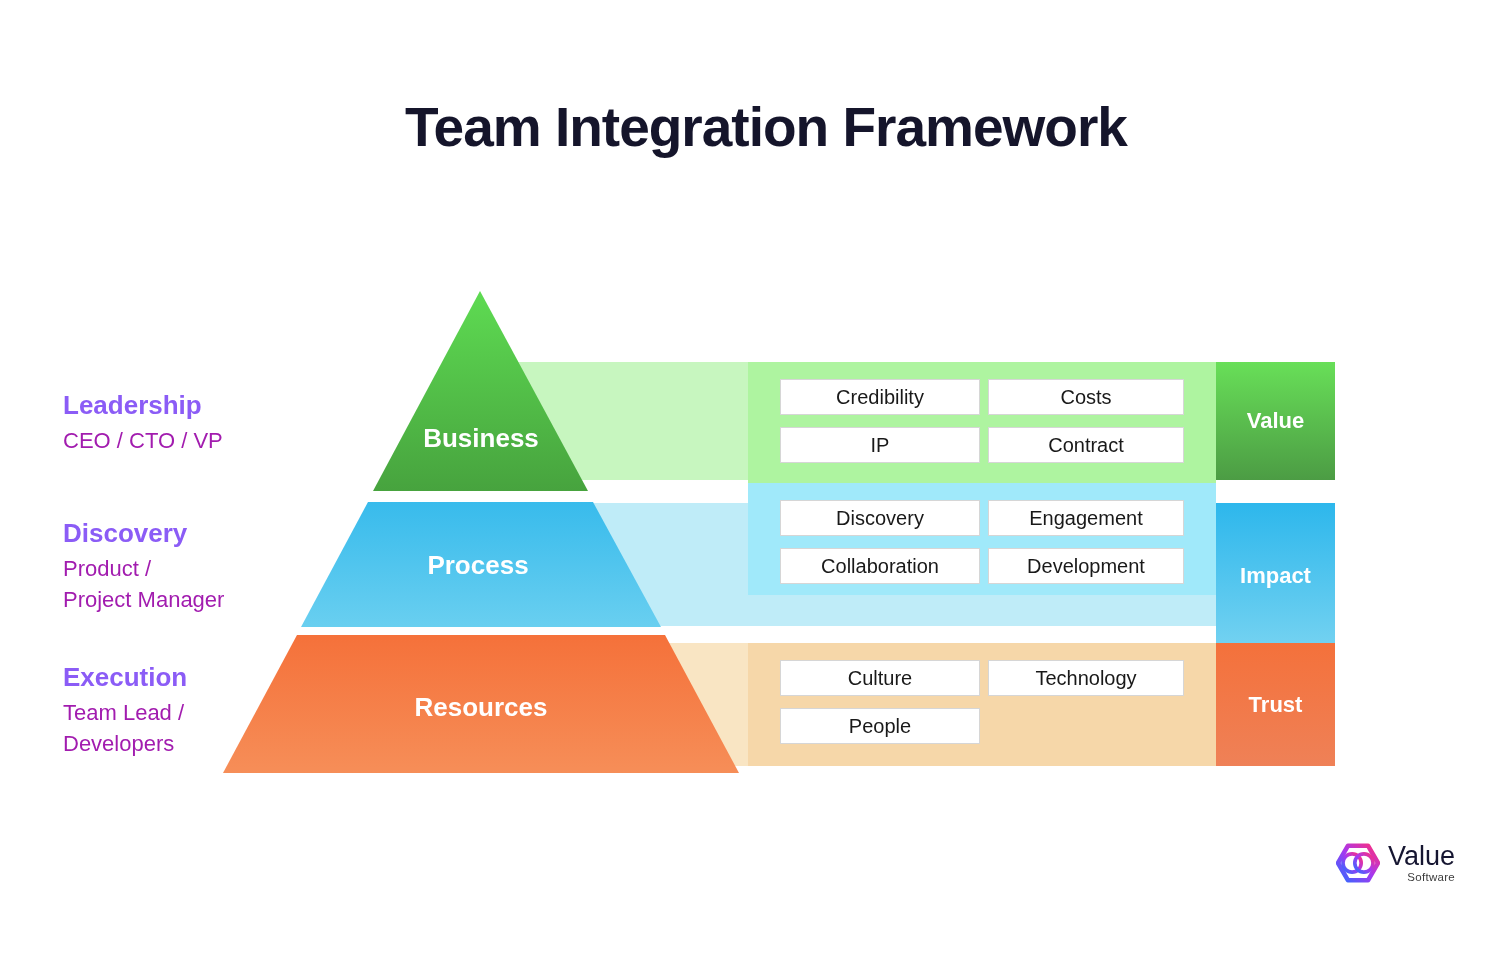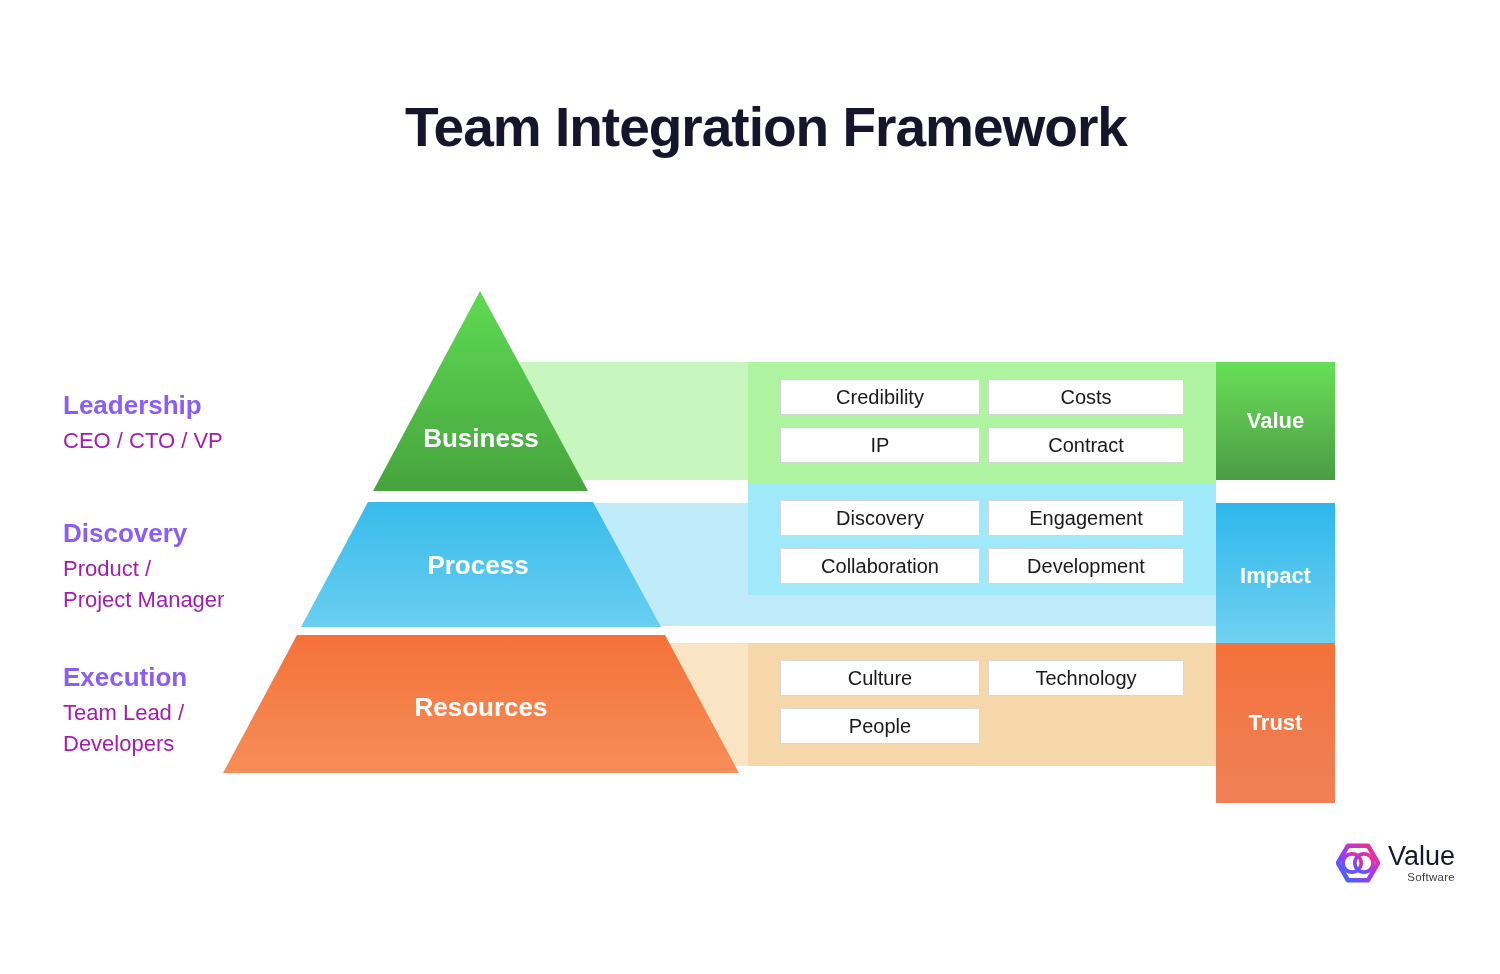--- a/index.html
+++ b/index.html
@@ -27,21 +27,21 @@
   .colA{left:32px;width:200px;}
   .colB{left:240px;width:196px;}
   .rowA{top:17px;}
   .rowB{top:65px;}
 
   
   .accent{position:absolute;left:1216px;width:119px;display:flex;align-items:center;justify-content:center;
           color:#ffffff;font-size:22px;font-weight:700;}
   .accent-1{top:362px;height:118px;background:linear-gradient(180deg,#68df58,#4c9c44);}
   .accent-2{top:503px;height:145px;background:linear-gradient(180deg,#2db7ec,#74d2f1);}
-  .accent-3{top:643px;height:160px;background:linear-gradient(180deg,#f4713b,#ef8157);}
+  .accent-3{top:643px;height:123px;background:linear-gradient(180deg,#f4713b,#ef8157);}
 
   .pyramid-svg{position:absolute;left:0;top:0;pointer-events:none;}
 
   .layer-label{position:absolute;transform:translate(-50%,-50%);color:#ffffff;
                font-size:26px;font-weight:700;white-space:nowrap;}
   .ll-1{left:481px;top:438px;}
   .ll-2{left:478px;top:565px;}
   .ll-3{left:481px;top:707px;}
 
   

